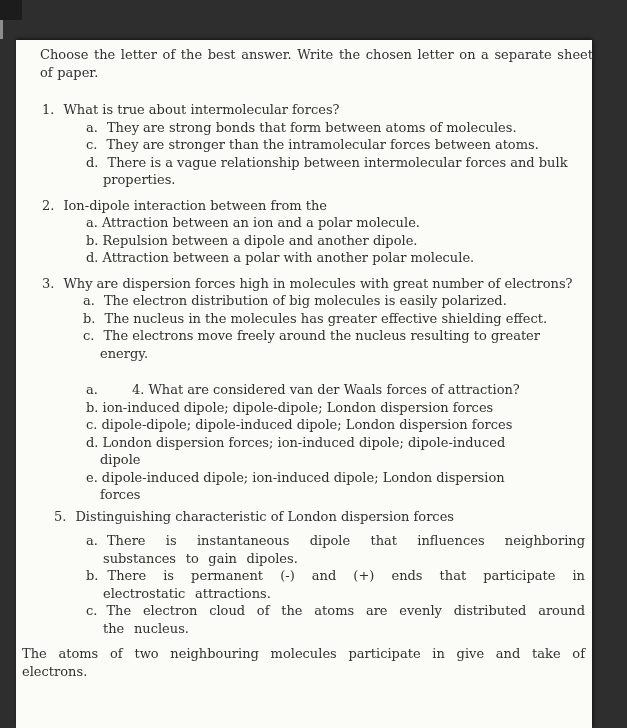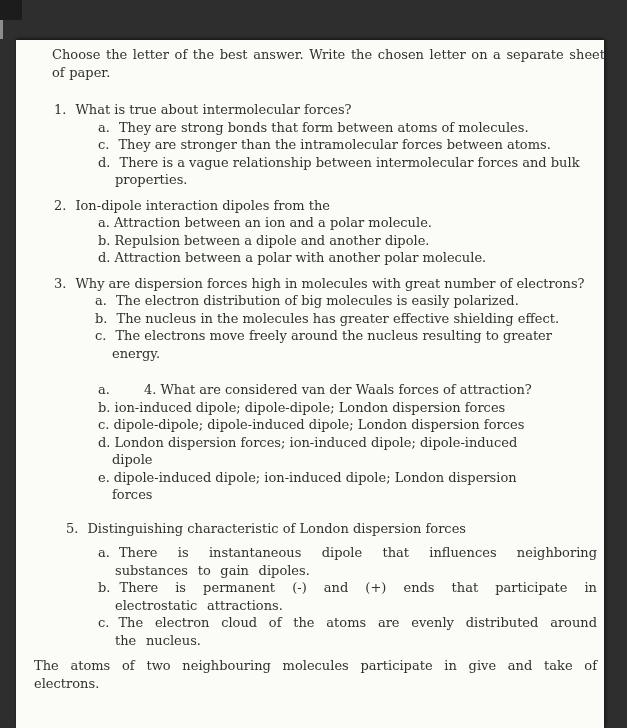--- a/index.html
+++ b/index.html
@@ -16,37 +16,36 @@
   }
   .scroll-tick {
     position: absolute; left: 0; top: 20px; width: 3px; height: 19px;
     background: #8d8d8d;
   }
   .page {
     position: absolute; left: 16px; top: 40px;
     width: 576px; height: 688px;
     background: #fbfbf8;
     box-shadow: 0 -2px 3px rgba(0,0,0,0.35), 2px 0 3px rgba(0,0,0,0.3);
-    padding-left: 12px;
   }
   .content {
     padding: 6px 7px 0 22px;
     font-size: 13px;
     line-height: 17.5px;
     color: #30302e;
     -webkit-font-smoothing: antialiased;
   }
   .intro {
     text-align: justify;
     margin: 0 -8px 20px 2px;
     word-spacing: 0.5px;
   }
   .qblock { margin-bottom: 8px; }
   .qblock.q3 { margin-bottom: 19px; }
-  .qblock.q4 { margin-bottom: 16px; }
+  .qblock.q4 { margin-bottom: 4px; }
   .qhead { margin-left: 4px; }
   .qhead .qnum { padding-right: 9px; }
   .q5 .qhead { margin-left: 16px; margin-bottom: 7px; }
   
   .opt { padding-left: 65px; text-indent: -17px; }
   .opt .letter { padding-right: 9px; }
   
   .tight .opt { padding-left: 62px; text-indent: -14px; }
   .tight .opt .letter { padding-right: 4px; }
   
@@ -83,21 +82,21 @@
       </div>
       <div class="opts">
         <div class="opt"><span class="letter">a.</span><span class="text">They are strong bonds that form between atoms of molecules.</span></div>
         <div class="opt"><span class="letter">c.</span><span class="text">They are stronger than the intramolecular forces between atoms.</span></div>
         <div class="opt"><span class="letter">d.</span><span class="text">There is a vague relationship between intermolecular forces and bulk properties.</span></div>
       </div>
     </div>
 
     <div class="qblock q2 tight">
       <div class="qhead">
-        <span class="qnum">2.</span><span class="qtext">Ion-dipole interaction dipoles from the</span>
+        <span class="qnum">2.</span><span class="qtext">Ion-dipole interaction between from the</span>
       </div>
       <div class="opts">
         <div class="opt"><span class="letter">a.</span><span class="text">Attraction between an ion and a polar molecule.</span></div>
         <div class="opt"><span class="letter">b.</span><span class="text">Repulsion between a dipole and another dipole.</span></div>
         <div class="opt"><span class="letter">d.</span><span class="text">Attraction between a polar with another polar molecule.</span></div>
       </div>
     </div>
 
     <div class="qblock q3">
       <div class="qhead">

